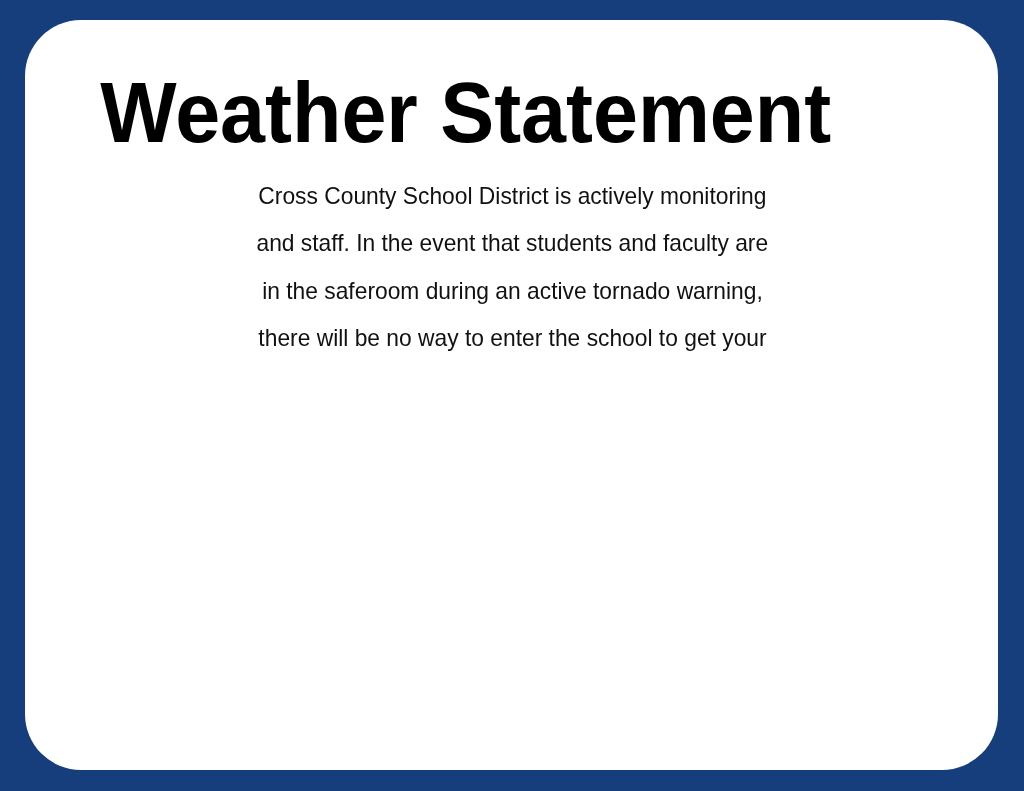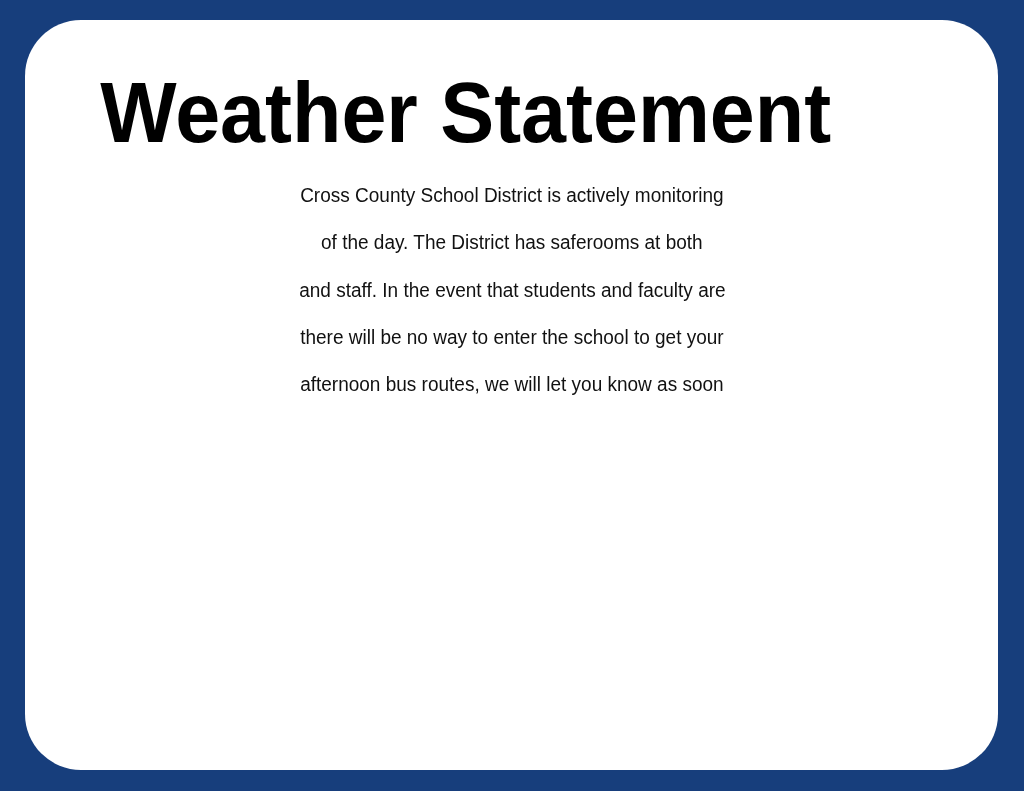--- a/index.html
+++ b/index.html
@@ -42,21 +42,21 @@
     transform-origin: center;
   }
   .body {
     position: absolute;
     left: 0;
     top: 172px;
     width: 1024px;
     text-align: center;
     font-family: "Liberation Sans", sans-serif;
     font-weight: 400;
-    font-size: 20px;
+    font-size: 24px;
     line-height: 47.3px;
     color: #111111;
   }
   .body .line {
     display: block;
     white-space: nowrap;
     height: 47.3px;
   }
   .body .line span {
     display: inline-block;
@@ -66,17 +66,16 @@
 </style>
 </head>
 <body>
 
 <div class="card"></div>
 
 <div class="title"><span>Weather Statement</span></div>
 
 <div class="body">
   <div class="line"><span>Cross County School District is actively monitoring</span></div>
-  <div class="line"><span>of the day. The District has saferooms at both</span></div>
   <div class="line"><span>and staff. In the event that students and faculty are</span></div>
+  <div class="line"><span>in the saferoom during an active tornado warning,</span></div>
   <div class="line"><span>there will be no way to enter the school to get your</span></div>
-  <div class="line"><span>afternoon bus routes, we will let you know as soon</span></div>
 </div>
 
 </body></html>

